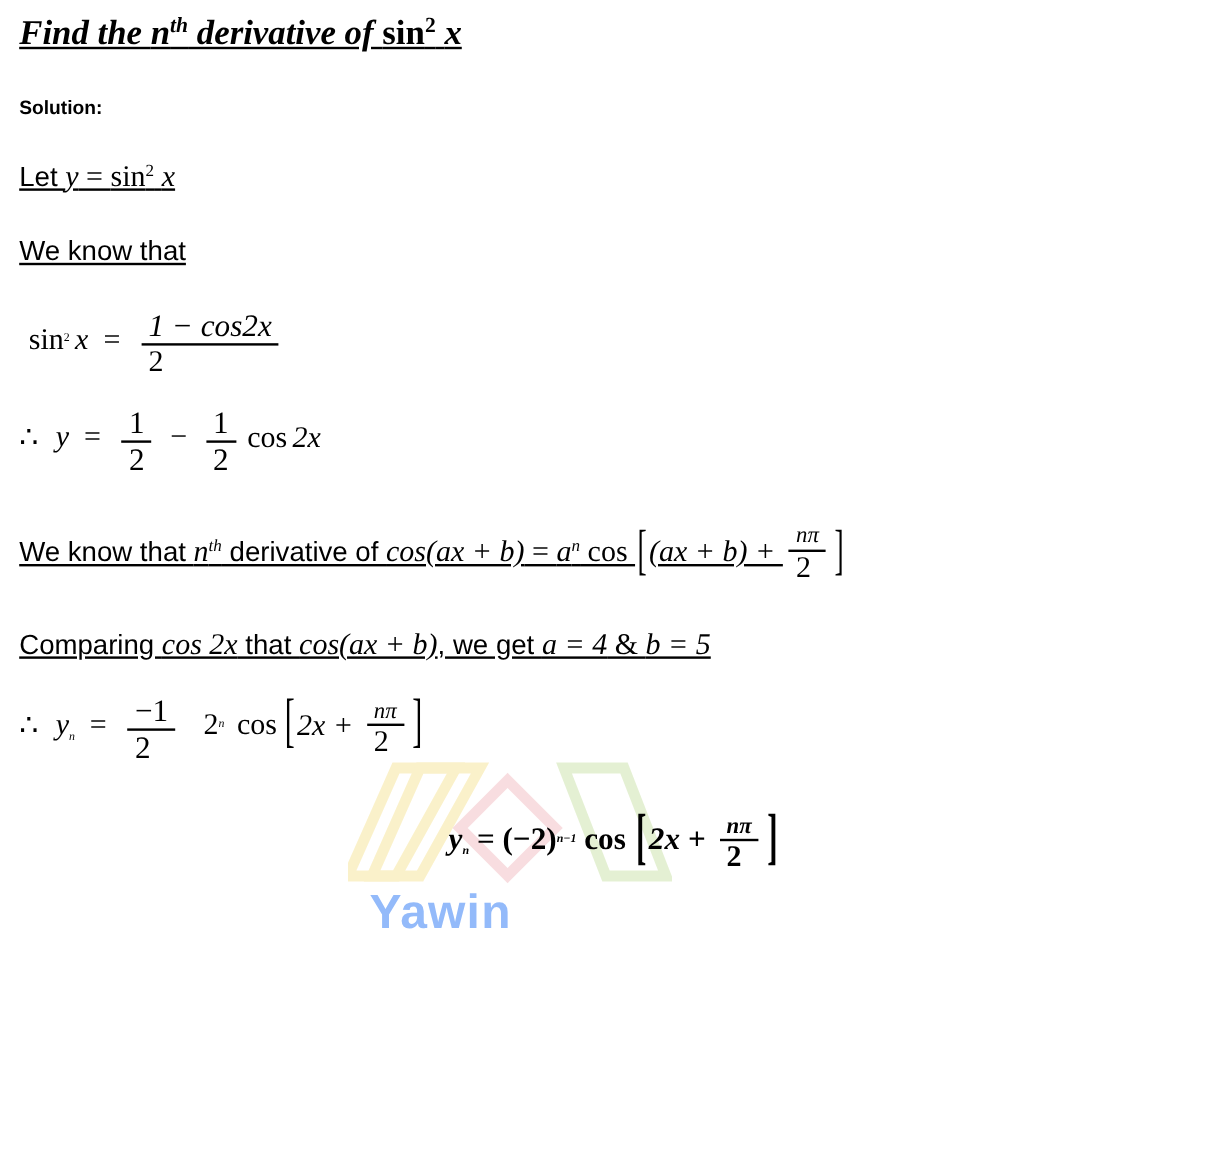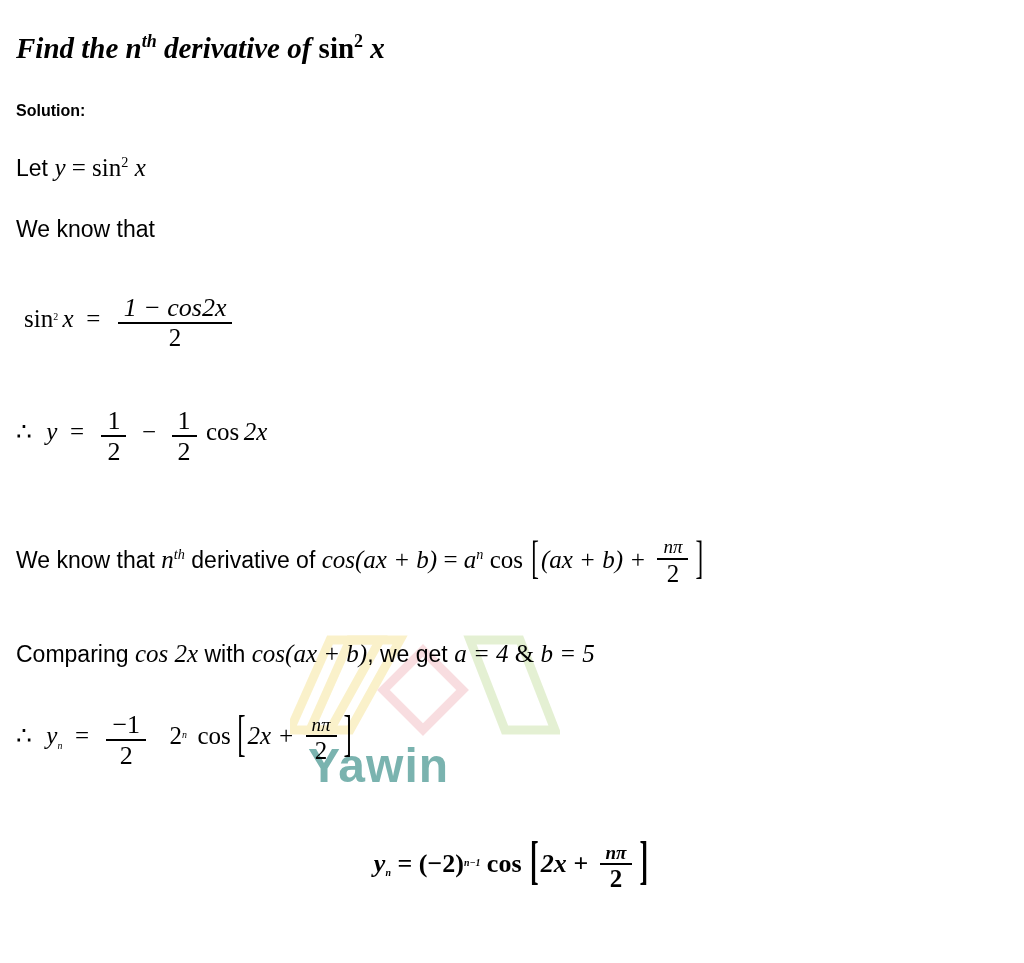--- a/index.html
+++ b/index.html
@@ -33,50 +33,52 @@
     height: 190px;
     pointer-events: none;
     z-index: 0;
     opacity: .55;
   }
   .watermark .wm-text {
     position: absolute;
     left: 18px;
     top: 118px;
     font-family: "Liberation Sans", sans-serif;
-    font-size: 48px;
-    font-weight: bold;
-    color: #0f766e;
+    font-size: 40px;
+    font-weight: bold;
+    color: #3b82f6;
     letter-spacing: 1px;
   }
 
   .content { position: relative; z-index: 2; }
 
   .line {
     margin: 0;
     padding: 0 0 0 16px;
   }
 
   .title {
     font-family: "Liberation Serif", serif;
     font-style: italic;
     font-weight: bold;
     font-size: 29px;
-    padding-top: 32px;
+    padding-top: 12px;
+    text-decoration: underline;
   }
 
   .solution {
     font-size: 16px;
     font-weight: bold;
     padding-top: 37px;
   }
 
   .textline {
     font-size: 23px;
     padding-top: 34px;
+    text-decoration: underline;
   }
 
   
   .mi {
     font-family: "Liberation Serif", serif;
     font-style: italic;
     font-size: 25px;
   }
   .mr {
     font-family: "Liberation Serif", serif;
@@ -103,23 +105,23 @@
     font-style: italic;
     font-size: 0.62em;
     vertical-align: sub;
     line-height: 0;
   }
 
   
   .frac {
     display: inline-block;
     vertical-align: middle;
-    text-align: center;
+    text-align: left;
     line-height: 1.12;
-    margin: 16px 5px;
+    margin: 0 5px;
   }
   .frac .num { display: block; padding: 0 6px; }
   .frac .den {
     display: block;
     border-top: 2px solid #000;
     padding: 0 6px;
   }
   .frac.big { font-size: 26px; }
   .frac.sm  { font-size: 19px; }
 
@@ -200,21 +202,21 @@
         <span class="den">2</span>
       </span>
       <span class="mr">cos</span>&nbsp;<span class="mi">2x</span>
     </div>
 
     <div class="line textline" style="padding-top:38px;white-space:nowrap;">
       <span>We know that </span><span class="mi">n</span><sup class="exp">th</sup><span> derivative of </span><span class="mi">cos(ax + b)</span><span class="mr"> = </span><span class="mi">a</span><sup class="exp">n</sup><span class="mr"> cos </span><span class="brk">[</span><span class="mi">(ax + b) + </span><span class="frac sm mi"><span class="num">nπ</span><span class="den mr">2</span></span><span class="brk">]</span>
     </div>
 
     <div class="line textline" style="padding-top:36px;">
-      <span>Comparing </span><span class="mi">cos 2x</span><span> with </span><span class="mi">cos(ax + b)</span><span>, we get </span><span class="mi">a = 4</span><span class="mr"> &amp; </span><span class="mi">b = 5</span>
+      <span>Comparing </span><span class="mi">cos 2x</span><span> that </span><span class="mi">cos(ax + b)</span><span>, we get </span><span class="mi">a = 4</span><span class="mr"> &amp; </span><span class="mi">b = 5</span>
     </div>
 
     <div class="eqline" style="padding-top:26px;">
       <span class="mr">∴</span>
       <span class="mi" style="margin-left:10px;">y</span><sub class="sb">n</sub>
       <span class="mr" style="margin:0 8px;">=</span>
       <span class="frac big mr">
         <span class="num">−1</span>
         <span class="den">2</span>
       </span>

